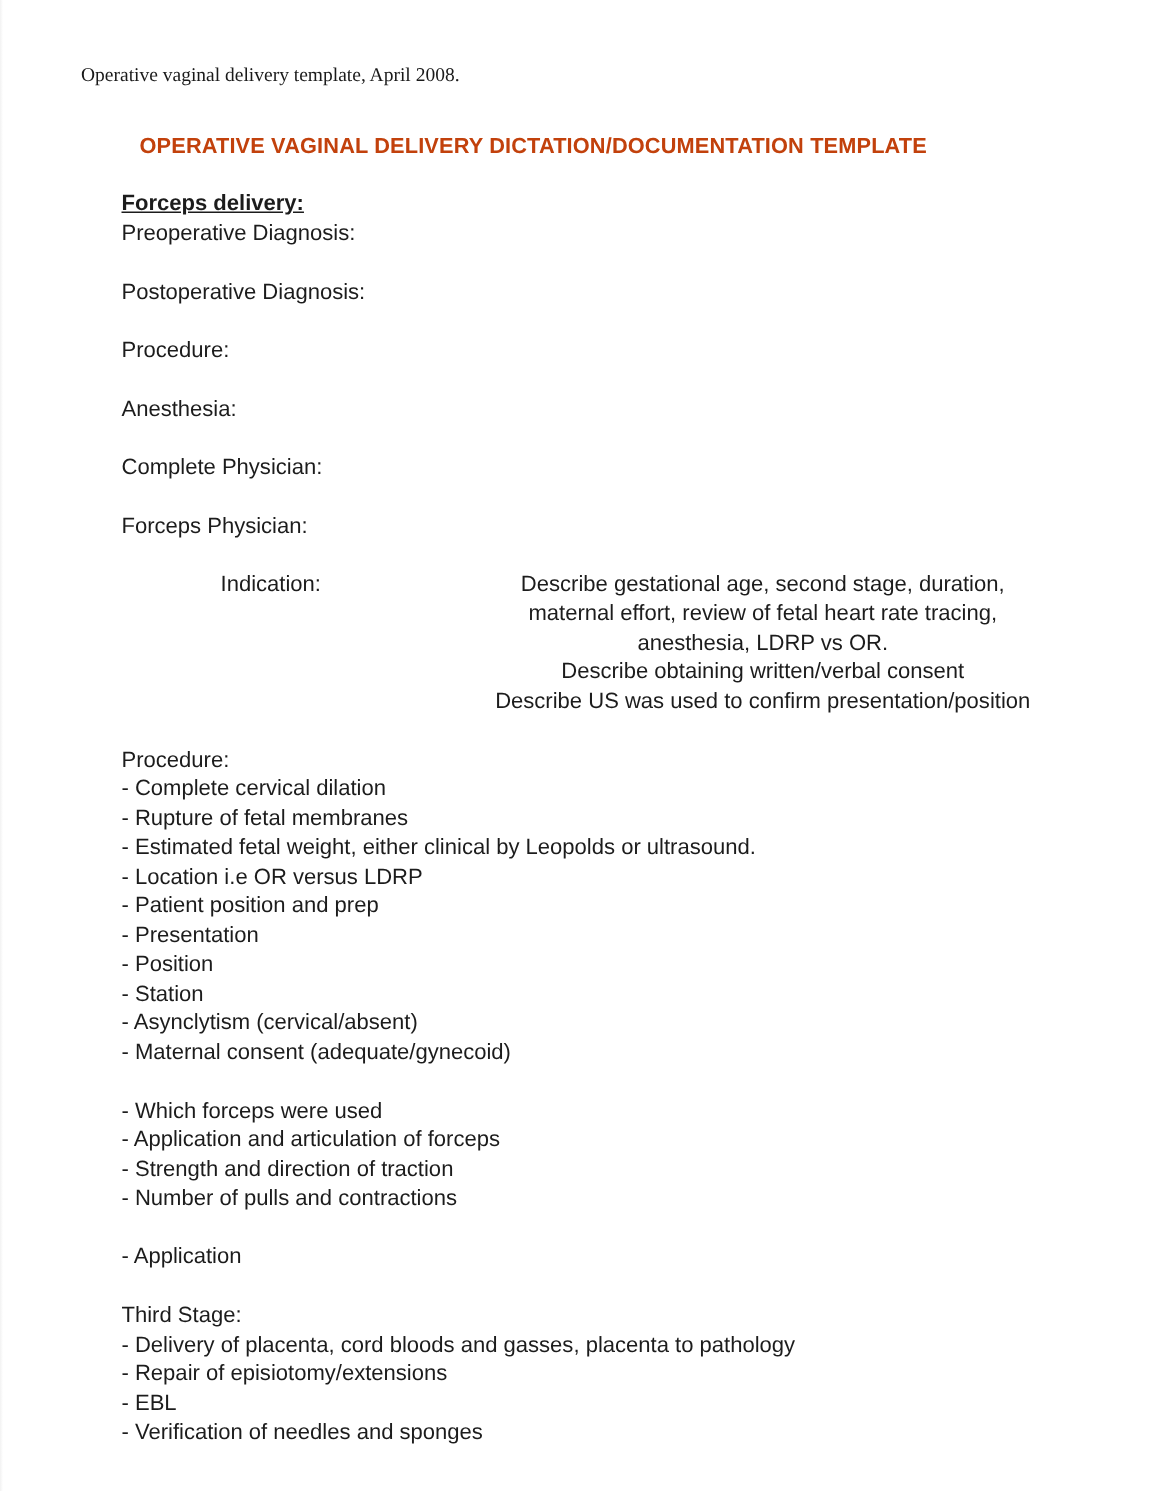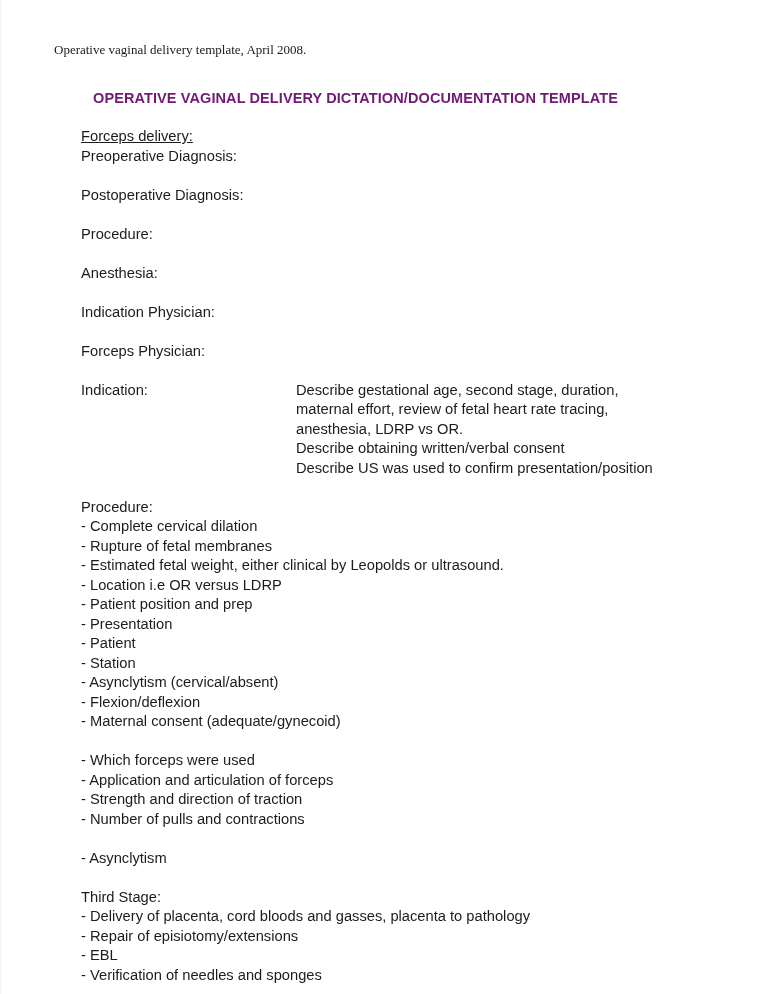--- a/index.html
+++ b/index.html
@@ -51,52 +51,53 @@
 
   .doc-title {
     position: absolute;
     left: 93px;
     top: 89px;
     font-family: "Liberation Sans", sans-serif;
     font-size: 14.5px;
     font-weight: bold;
     letter-spacing: 0.1px;
     line-height: 18px;
-    color: #701a75;
+    color: #c2410c;
     white-space: nowrap;
   }
 
   .body-block {
     position: absolute;
     left: 81px;
     top: 127px;
     width: 640px;
     font-size: 14.7px;
     line-height: 19.5px;
     color: #1c1c1c;
   }
 
   .section-heading {
-    font-weight: normal;
+    font-weight: bold;
     text-decoration: underline;
     display: inline-block;
   }
 
   .line {
     white-space: pre-wrap;
     min-height: 19.5px;
   }
 
   .spacer {
     height: 19.5px;
   }
 
   .field-row {
     display: flex;
     align-items: flex-start;
+    text-align: center;
   }
   .field-label {
     width: 199px;
     flex: 0 0 199px;
   }
   .field-values {
     flex: 1 1 auto;
   }
   .field-values .line {
     white-space: pre-wrap;
@@ -121,21 +122,21 @@
 
     <div class="line">Postoperative Diagnosis:</div>
     <div class="spacer"></div>
 
     <div class="line">Procedure:</div>
     <div class="spacer"></div>
 
     <div class="line">Anesthesia:</div>
     <div class="spacer"></div>
 
-    <div class="line">Indication Physician:</div>
+    <div class="line">Complete Physician:</div>
     <div class="spacer"></div>
 
     <div class="line">Forceps Physician:</div>
     <div class="spacer"></div>
 
     <div class="field-row">
       <div class="field-label line">Indication:</div>
       <div class="field-values">
         <div class="line">Describe gestational age, second stage, duration,</div>
         <div class="line">maternal effort, review of fetal heart rate tracing,</div>
@@ -147,36 +148,35 @@
 
     <div class="spacer"></div>
 
     <div class="line">Procedure:</div>
     <div class="line">- Complete cervical dilation</div>
     <div class="line">- Rupture of fetal membranes</div>
     <div class="line">- Estimated fetal weight, either clinical by Leopolds or ultrasound.</div>
     <div class="line">- Location i.e OR versus LDRP</div>
     <div class="line">- Patient position and prep</div>
     <div class="line">- Presentation</div>
-    <div class="line">- Patient</div>
+    <div class="line">- Position</div>
     <div class="line">- Station</div>
     <div class="line">- Asynclytism (cervical/absent)</div>
-    <div class="line">- Flexion/deflexion</div>
     <div class="line">- Maternal consent (adequate/gynecoid)</div>
 
     <div class="spacer"></div>
 
     <div class="line">- Which forceps were used</div>
     <div class="line">- Application and articulation of forceps</div>
     <div class="line">- Strength and direction of traction</div>
     <div class="line">- Number of pulls and contractions</div>
 
     <div class="spacer"></div>
 
-    <div class="line">- Asynclytism</div>
+    <div class="line">- Application</div>
 
     <div class="spacer"></div>
 
     <div class="line">Third Stage:</div>
     <div class="line">- Delivery of placenta, cord bloods and gasses, placenta to pathology</div>
     <div class="line">- Repair of episiotomy/extensions</div>
     <div class="line">- EBL</div>
     <div class="line">- Verification of needles and sponges</div>
 
   </div>

